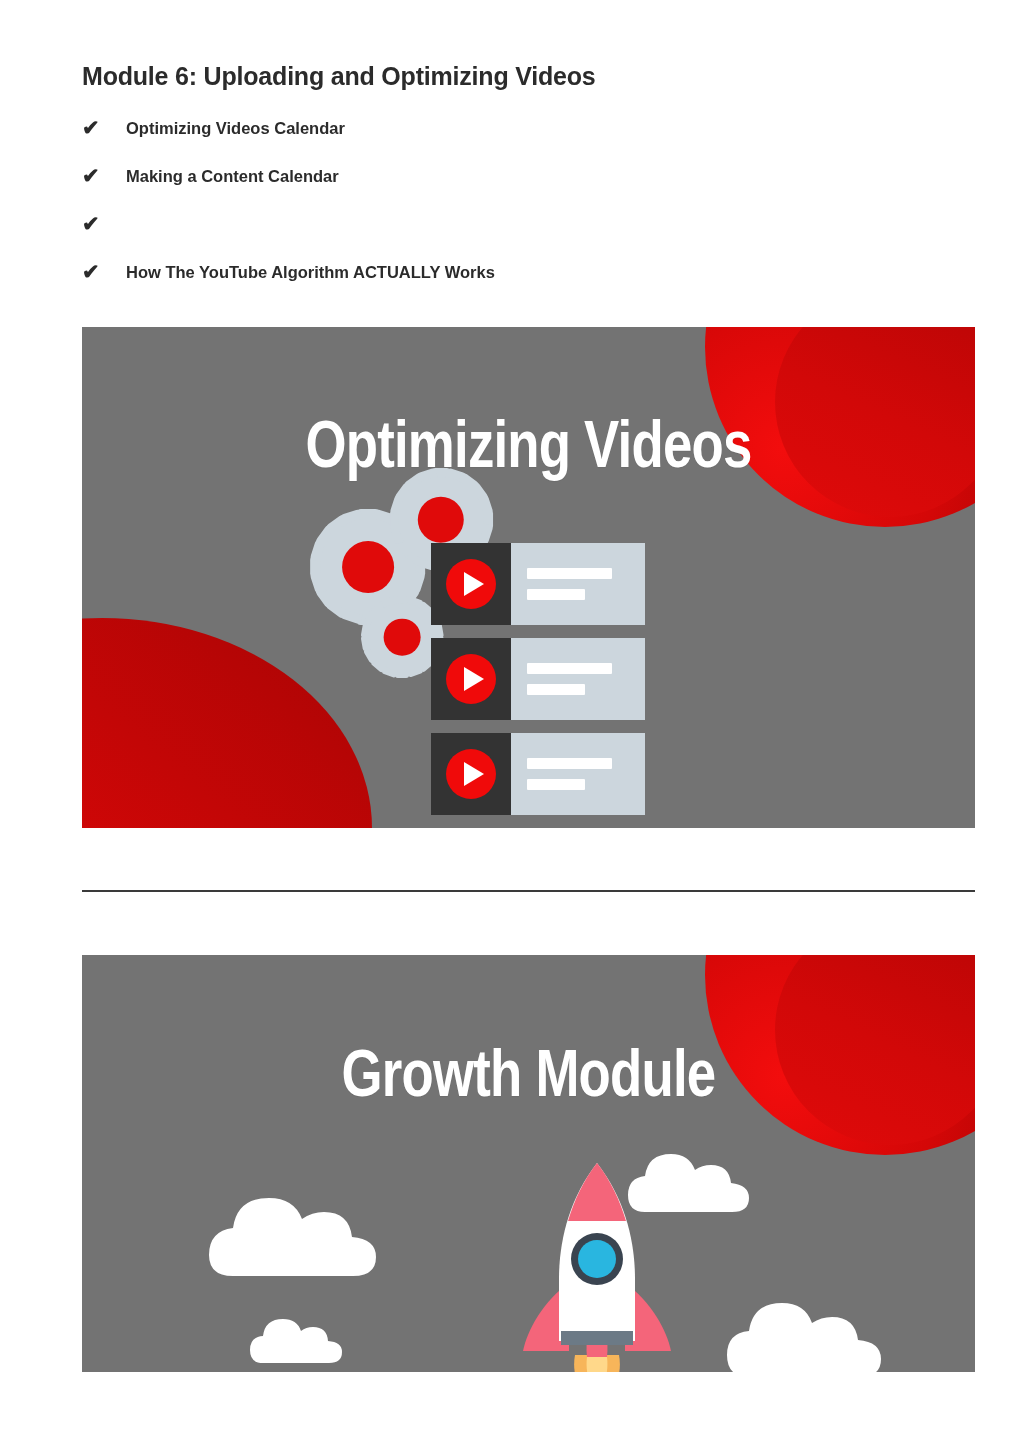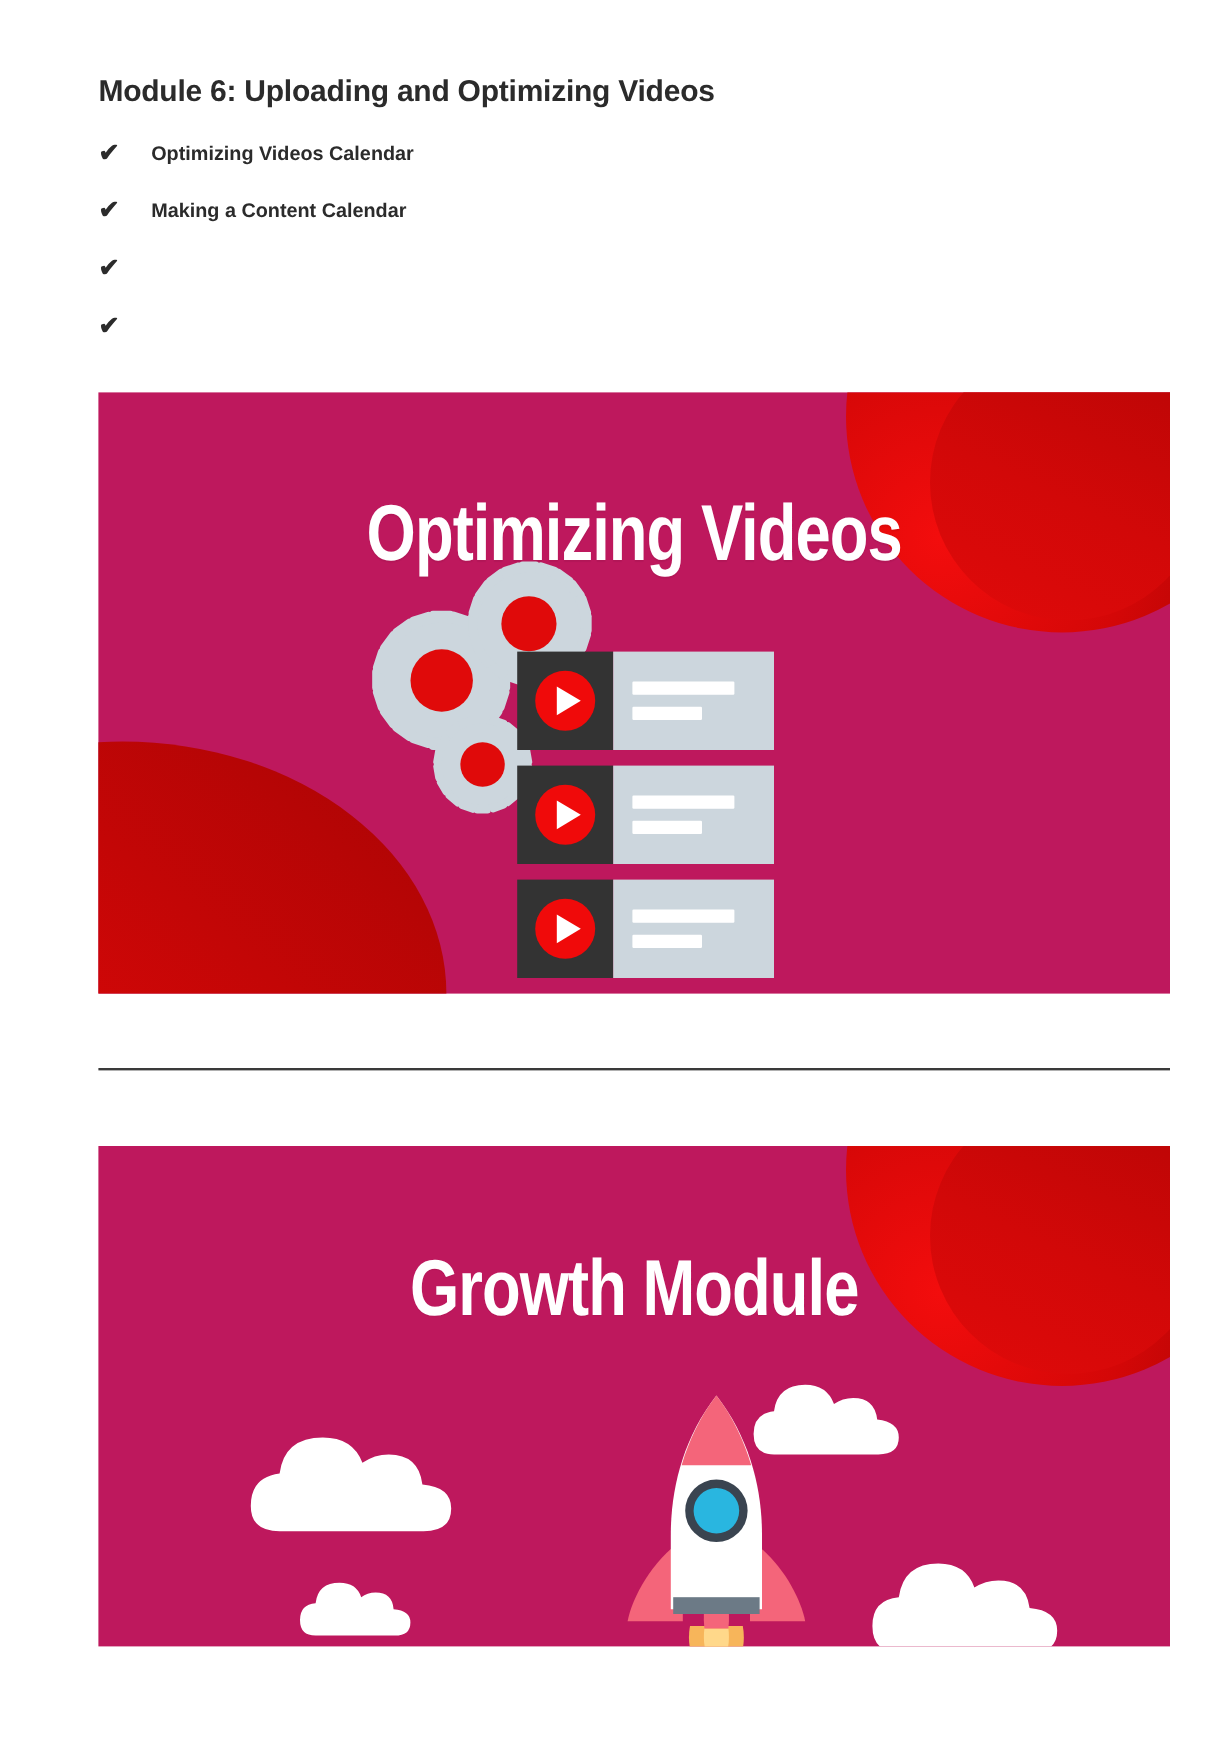--- a/index.html
+++ b/index.html
@@ -56,21 +56,21 @@
     margin-left: 14px;
     white-space: nowrap;
   }
 
   
   .banner {
     position: absolute;
     left: 82px;
     width: 893px;
     overflow: hidden;
-    background: #be185d;
+    background: #737373;
   }
   #banner-optimizing { top: 327px; height: 501px; }
   #banner-growth     { top: 955px; height: 417px; }
 
   
   .corner-tr {
     position: absolute;
     right: -90px;
     top: -160px;
     width: 360px;
@@ -185,20 +185,21 @@
     <span class="check-icon">✔</span>
     <span class="bullet-label">Making a Content Calendar</span>
   </div>
 
   <div class="bullet-item">
     <span class="check-icon">✔</span>
   </div>
 
   <div class="bullet-item">
     <span class="check-icon">✔</span>
+    <span class="bullet-label">How The YouTube Algorithm ACTUALLY Works</span>
   </div>
 
 </div>
 
 <div class="banner" id="banner-optimizing">
 
   <div class="corner-tr"></div>
   <div class="corner-tr-2"></div>
   <div class="corner-bl"></div>
 

